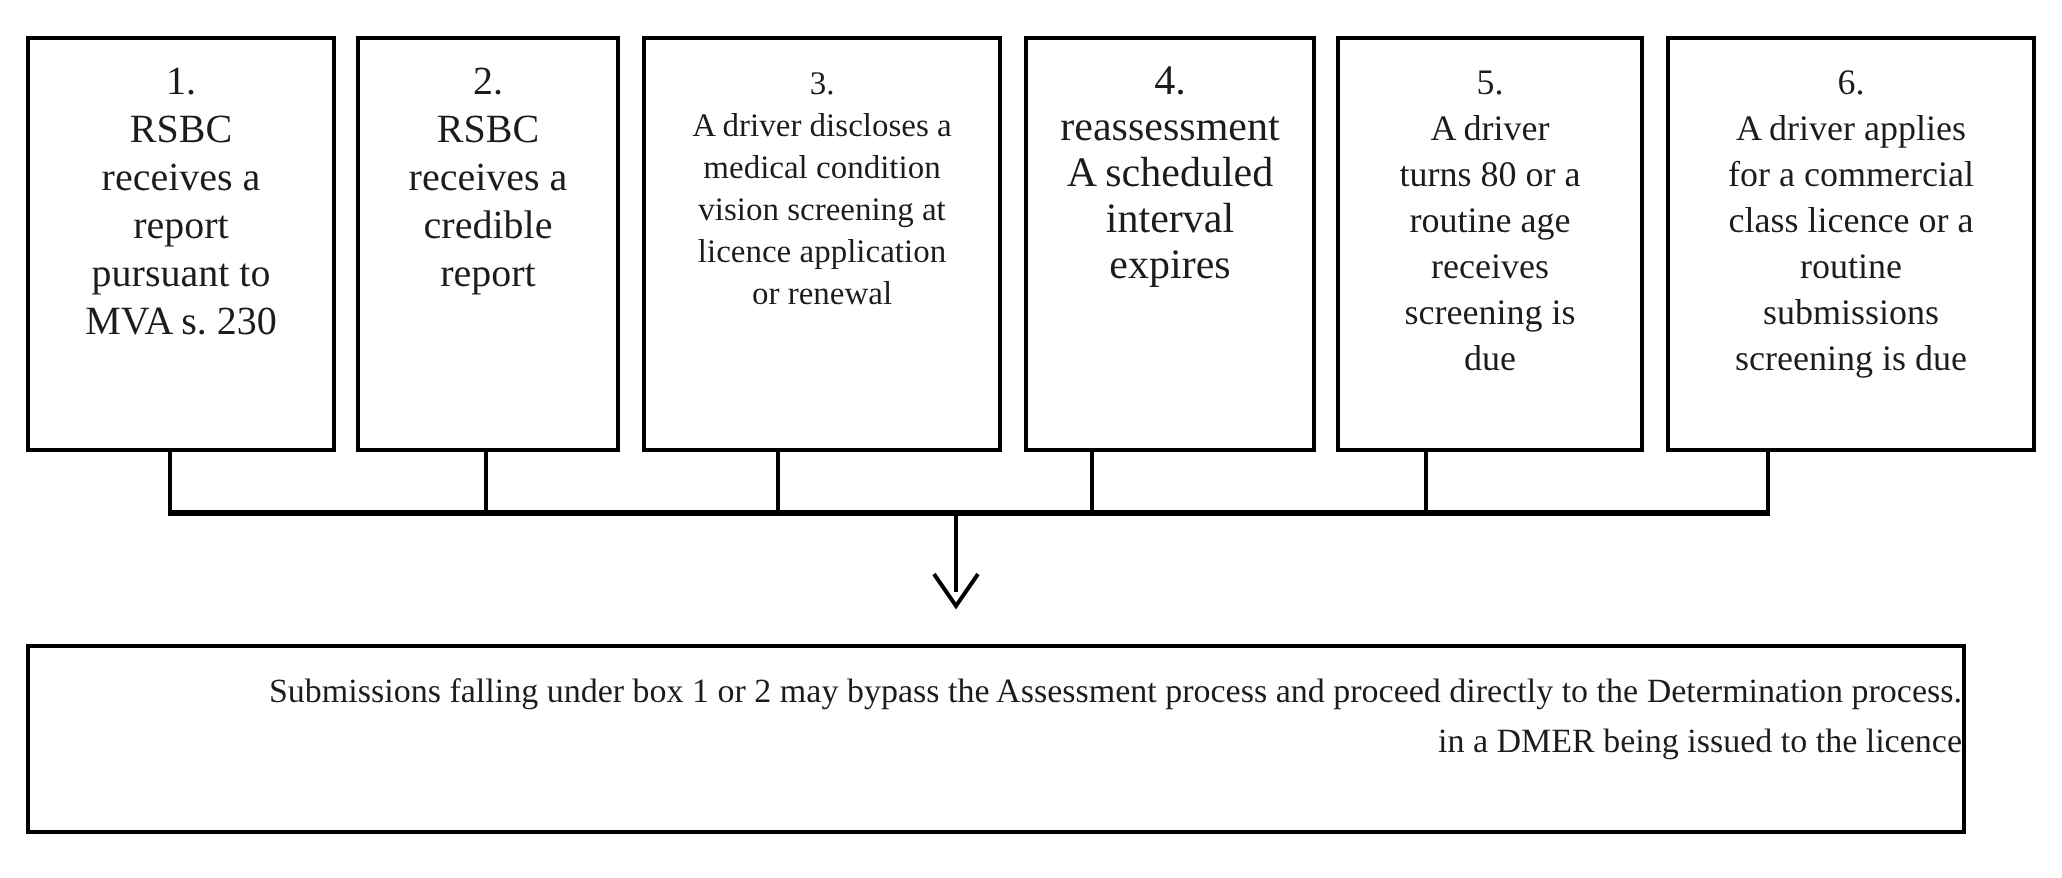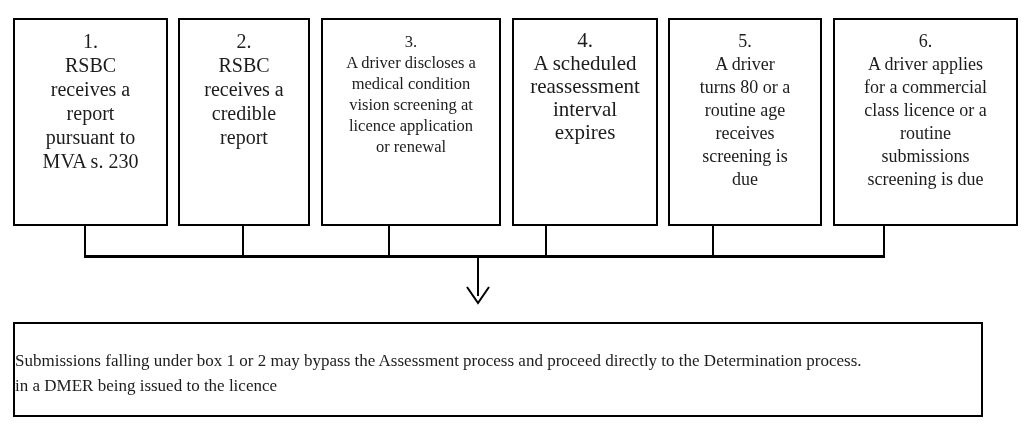--- a/index.html
+++ b/index.html
@@ -59,24 +59,24 @@
 
   .notebox {
     position: absolute;
     box-sizing: border-box;
     left: 13px;
     top: 322px;
     width: 970px;
     height: 95px;
     border: 2px solid #000000;
     background: #ffffff;
-    text-align: left;
+    text-align: right;
     font-size: 17px;
     line-height: 25px;
-    padding-top: 24px;
+    padding-top: 9px;
   }
 </style>
 </head>
 <body>
 
 <div class="canvas">
 
   <div class="fbox box1">
       <div class="tline">1.</div>
       <div class="tline">RSBC</div>
@@ -95,22 +95,22 @@
   <div class="fbox box3">
       <div class="tline">3.</div>
       <div class="tline">A driver discloses a</div>
       <div class="tline">medical condition</div>
       <div class="tline">vision screening at</div>
       <div class="tline">licence application</div>
       <div class="tline">or renewal</div>
     </div>
   <div class="fbox box4">
       <div class="tline">4.</div>
+      <div class="tline">reassessment</div>
       <div class="tline">A scheduled</div>
-      <div class="tline">reassessment</div>
       <div class="tline">interval</div>
       <div class="tline">expires</div>
     </div>
   <div class="fbox box5">
       <div class="tline">5.</div>
       <div class="tline">A driver</div>
       <div class="tline">turns 80 or a</div>
       <div class="tline">routine age</div>
       <div class="tline">receives</div>
       <div class="tline">screening is</div>

